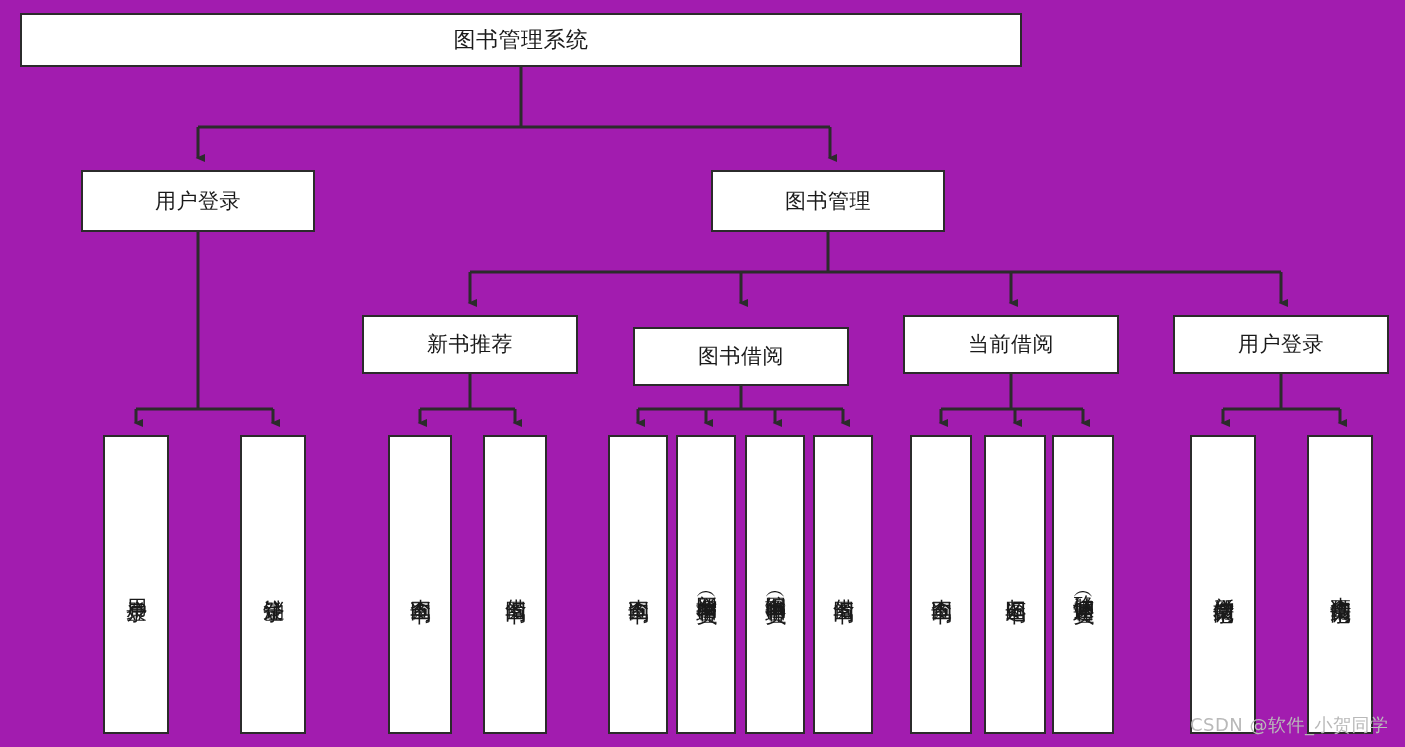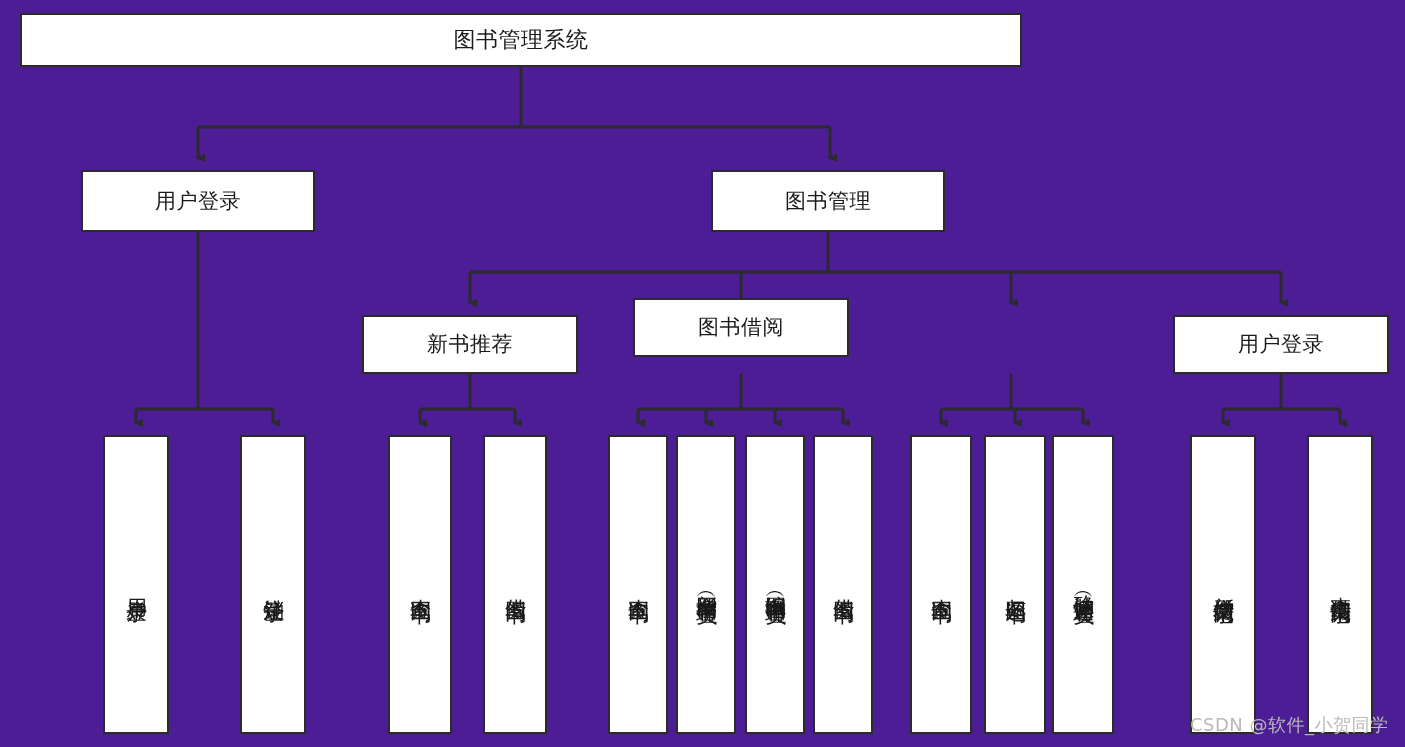--- a/index.html
+++ b/index.html
@@ -7,21 +7,21 @@
     padding: 0;
     background: #ffffff;
   }
   body {
     font-family: "DejaVu Sans", "Liberation Sans", sans-serif;
   }
   #canvas {
     position: relative;
     width: 1405px;
     height: 747px;
-    background: #4c1d95;
+    background: #a21caf;
     overflow: hidden;
   }
   svg.wires {
     position: absolute;
     left: 0;
     top: 0;
     width: 1405px;
     height: 747px;
     pointer-events: none;
   }
@@ -125,22 +125,25 @@
   <div class="node node-l2" style="left:81px; top:170px; width:234px; height:62px;">
     <span class="label">用户登录</span>
   </div>
   <div class="node node-l3" style="left:362px; top:315px; width:216px; height:59px;">
     <span class="label">新书推荐</span>
   </div>
 
   <div class="node node-l2" style="left:711px; top:170px; width:234px; height:62px;">
     <span class="label">图书管理</span>
   </div>
-  <div class="node node-l3" style="left:633px; top:298px; width:216px; height:59px;">
+  <div class="node node-l3" style="left:633px; top:327px; width:216px; height:59px;">
     <span class="label">图书借阅</span>
+  </div>
+  <div class="node node-l3" style="left:903px; top:315px; width:216px; height:59px;">
+    <span class="label">当前借阅</span>
   </div>
   <div class="node node-l3" style="left:1173px; top:315px; width:216px; height:59px;">
     <span class="label">用户登录</span>
   </div>
 
   <div class="node node-leaf" style="left:103px; top:435px; width:66px; height:299px;">
     <span class="label">用户登录</span>
   </div>
   <div class="node node-leaf" style="left:240px; top:435px; width:66px; height:299px;">
     <span class="label">注销登录</span>

